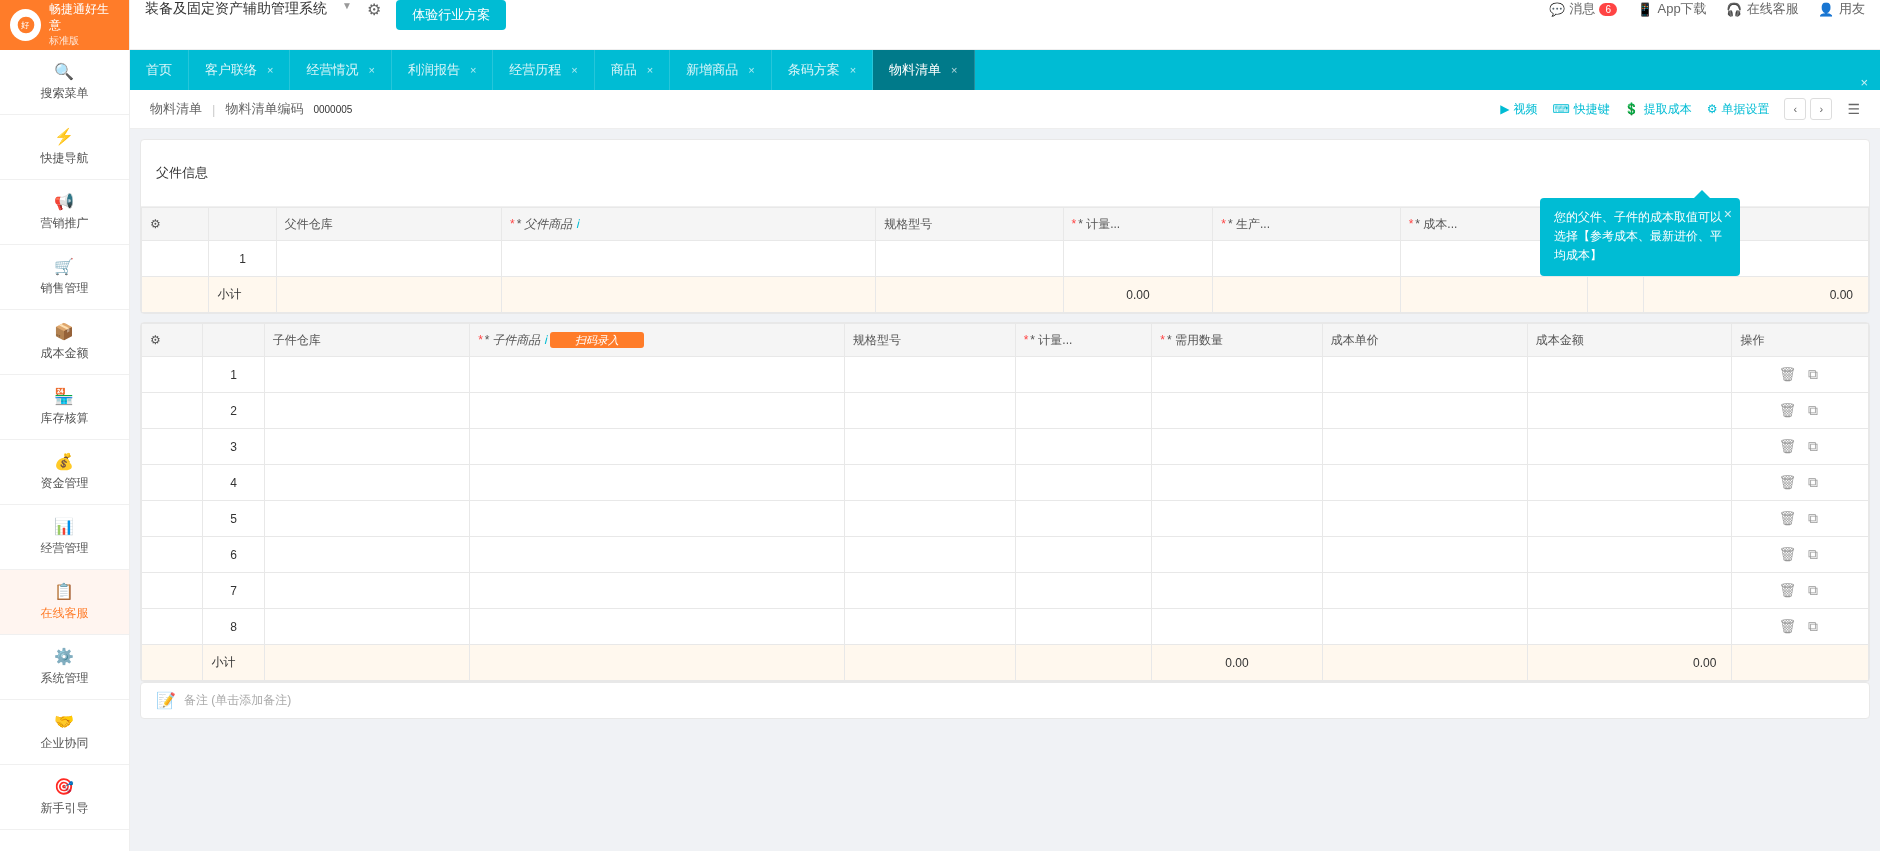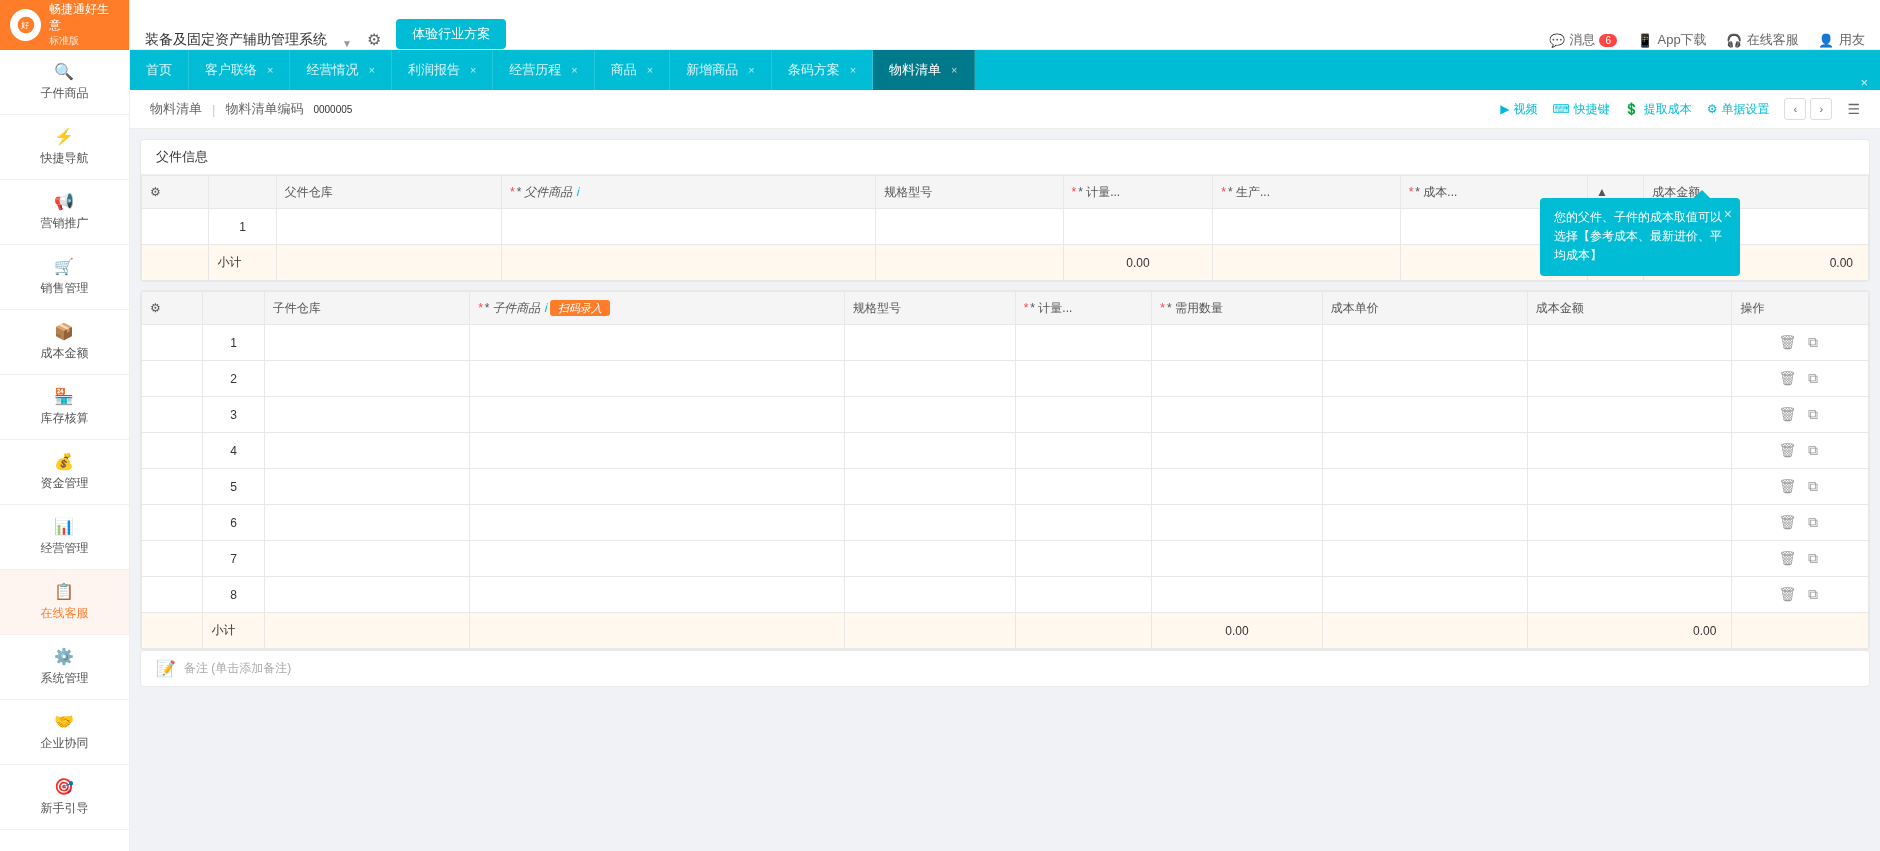--- a/index.html
+++ b/index.html
@@ -17,21 +17,21 @@
     .sidebar-logo-sub { font-size: 10px; color: rgba(255,255,255,0.8); }
     .sidebar-nav { display: flex; flex-direction: column; flex: 1; overflow-y: auto; }
     .sidebar-item { display: flex; flex-direction: column; align-items: center; padding: 12px 5px; cursor: pointer; color: #555; font-size: 12px; gap: 4px; border-bottom: 1px solid #f0f0f0; }
     .sidebar-item.active { background: #fff5f0; color: #ff7c29; }
     .sidebar-item-icon { font-size: 16px; }
     
     
     .main-area { flex: 1; display: flex; flex-direction: column; overflow: hidden; }
     
     
-    .top-bar { height: 50px; background: #fff; display: flex; align-items: flex-end; padding: 0 15px; border-bottom: 1px solid #eee; gap: 15px; }
+    .top-bar { height: 50px; background: #fff; display: flex; align-items: flex-start; padding: 0 15px; border-bottom: 1px solid #eee; gap: 15px; }
     .top-bar-actions { margin-left: auto; display: flex; align-items: center; gap: 20px; color: #666; font-size: 13px; }
     .top-bar-btn { display: flex; align-items: center; gap: 4px; cursor: pointer; color: #666; }
     .badge { background: #ff4444; color: white; font-size: 10px; border-radius: 10px; padding: 1px 5px; min-width: 18px; text-align: center; }
     .trial-btn { background: #00bcd4; color: white; padding: 6px 16px; border-radius: 4px; cursor: pointer; font-size: 13px; }
     .settings-icon { color: #666; cursor: pointer; font-size: 16px; }
     .dropdown-arrow { font-size: 10px; color: #999; }
     
     
     .nav-tabs { background: #00bcd4; display: flex; align-items: flex-end; min-height: 40px; overflow-x: auto; }
     .nav-tab { padding: 0 16px; display: flex; align-items: center; gap: 6px; color: rgba(255,255,255,0.85); cursor: pointer; font-size: 13px; white-space: nowrap; border-right: 1px solid rgba(255,255,255,0.15); min-height: 40px; }
@@ -48,41 +48,41 @@
     .breadcrumb-sep { color: #ccc; }
     .doc-code { color: #333; font-size: 10px; }
     .breadcrumb-tools { margin-left: auto; display: flex; align-items: center; gap: 15px; font-size: 12px; color: #666; }
     .breadcrumb-tool-btn { display: flex; align-items: center; gap: 4px; cursor: pointer; color: #00bcd4; }
     .nav-arrows { display: flex; gap: 4px; }
     .nav-arrow { width: 22px; height: 22px; border: 1px solid #ddd; border-radius: 3px; display: flex; align-items: center; justify-content: center; cursor: pointer; color: #666; font-size: 11px; }
     .grid-icon { color: #666; cursor: pointer; font-size: 14px; }
     
     
     .section { background: #fff; margin: 10px 10px 0 10px; border: 1px solid #e8e8e8; border-radius: 4px; }
-    .section-header { padding: 8px 15px; font-size: 13px; font-weight: 500; color: #333; border-bottom: 1px solid #f0f0f0; }
+    .section-header { padding: 24px 15px; font-size: 13px; font-weight: 500; color: #333; border-bottom: 1px solid #f0f0f0; }
     
     
     .data-table { width: 100%; border-collapse: collapse; }
     .data-table th { background: #f5f5f5; border: 1px solid #e8e8e8; padding: 7px 8px; font-size: 12px; color: #555; font-weight: normal; text-align: left; white-space: nowrap; }
     .data-table td { border: 1px solid #e8e8e8; padding: 6px 8px; font-size: 12px; color: #333; height: 36px; }
     .data-table .subtotal-row td { background: #fff8ee; font-weight: 500; }
     .required-mark { color: #ff4444; margin-right: 2px; }
     .col-settings { width: 36px; text-align: center; color: #999; cursor: pointer; }
     .col-row-num { width: 36px; text-align: center; color: #999; }
     .col-warehouse { width: 120px; }
     .col-product { width: 200px; font-style: italic; }
     .col-spec { width: 100px; }
     .col-unit { width: 80px; }
     .col-production { width: 100px; }
     .col-cost { width: 100px; }
     .col-cost-amount { width: 120px; text-align: right; padding-right: 15px; }
     .col-qty { width: 100px; }
     .col-unit-price { width: 120px; }
     .col-operations { width: 80px; text-align: center; }
-    .scan-btn { background: #ff7c29; color: white; padding: 2px 8px; border-radius: 3px; font-size: 11px; cursor: pointer; white-space: nowrap; }
+    .scan-btn { background: #ff7c29; color: white; padding: 2px 25px; border-radius: 3px; font-size: 11px; cursor: pointer; white-space: nowrap; }
     .op-btn { width: 22px; height: 22px; display: inline-flex; align-items: center; justify-content: center; color: #999; cursor: pointer; font-size: 14px; }
     .table-container { overflow-x: auto; }
     
     
     .tooltip-box { position: absolute; right: 150px; top: 115px; background: #00bcd4; color: white; padding: 10px 14px; border-radius: 4px; font-size: 12px; max-width: 200px; line-height: 1.6; z-index: 100; }
     .tooltip-box::before { content: ''; position: absolute; top: -8px; right: 30px; border-left: 8px solid transparent; border-right: 8px solid transparent; border-bottom: 8px solid #00bcd4; }
     .tooltip-close { position: absolute; top: 5px; right: 8px; cursor: pointer; font-size: 14px; color: rgba(255,255,255,0.8); }
     
     
     .bottom-section { margin: 0 10px 10px 10px; background: #fff; border: 1px solid #e8e8e8; border-radius: 4px; padding: 8px 15px; display: flex; align-items: center; gap: 8px; color: #666; font-size: 12px; }
@@ -104,21 +104,21 @@
       </div>
       <div>
         <div class="sidebar-logo-text">畅捷通好生意</div>
         <div class="sidebar-logo-sub">标准版</div>
       </div>
     </div>
     <div class="sidebar-nav">
 
       <div class="sidebar-item">
         <span class="sidebar-item-icon">🔍</span>
-        <span>子件商品</span>
+        <span>搜索菜单</span>
       </div>
       <div class="sidebar-item">
         <span class="sidebar-item-icon">⚡</span>
         <span>快捷导航</span>
       </div>
       <div class="sidebar-item">
         <span class="sidebar-item-icon">📢</span>
         <span>营销推广</span>
       </div>
       <div class="sidebar-item">

